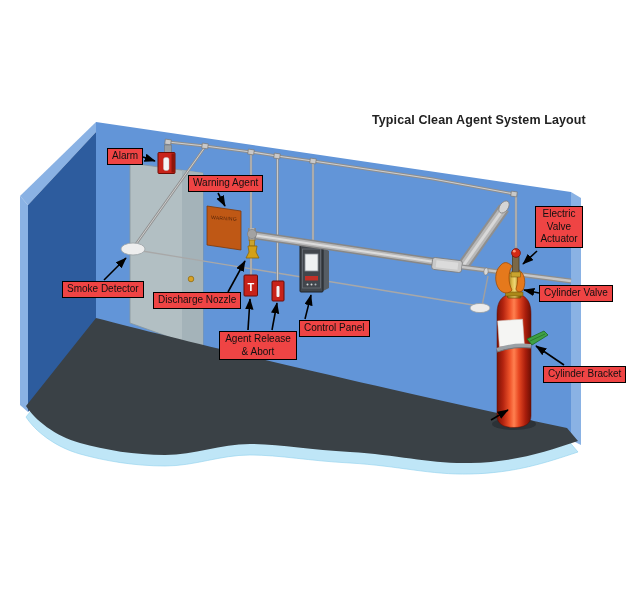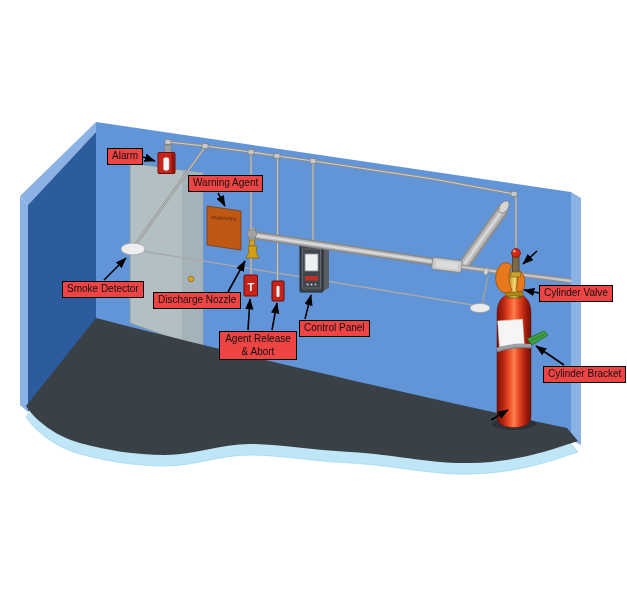--- a/index.html
+++ b/index.html
@@ -200,35 +200,41 @@
     <line x1="248" y1="330" x2="250" y2="299" marker-end="url(#ah)"></line>
     <line x1="272" y1="330" x2="277" y2="303" marker-end="url(#ah)"></line>
     <line x1="305" y1="319" x2="311" y2="295" marker-end="url(#ah)"></line>
     <line x1="537" y1="251" x2="523" y2="264" marker-end="url(#ah)"></line>
     <line x1="539" y1="293" x2="524" y2="290" marker-end="url(#ah)"></line>
     <line x1="564" y1="365" x2="536" y2="346" marker-end="url(#ah)"></line>
     <line x1="491" y1="420" x2="508" y2="410" marker-end="url(#ah)"></line>
   </g>
 </svg>
 
+<div id="title">Typical Clean Agent System Layout</div>
 
 <div class="callout" style="left:107px; top:148px;">Alarm</div>
 
 <div class="callout" style="left:188px; top:175px;">Warning Agent</div>
 
 <div class="callout" style="left:62px; top:281px;">Smoke Detector</div>
 
 <div class="callout" style="left:153px; top:292px;">Discharge Nozzle</div>
 
 <div class="callout center" style="left:219px; top:331px; width:78px;">
   <span>Agent Release</span>
   <span>&amp; Abort</span>
 </div>
 
 <div class="callout" style="left:299px; top:320px;">Control Panel</div>
 
+<div class="callout center" style="left:535px; top:206px; width:48px;">
+  <span>Electric</span>
+  <span>Valve</span>
+  <span>Actuator</span>
+</div>
 
 <div class="callout" style="left:539px; top:285px;">Cylinder Valve</div>
 
 <div class="callout" style="left:543px; top:366px;">Cylinder Bracket</div>
 
 
 </div>
 
 </body></html>

